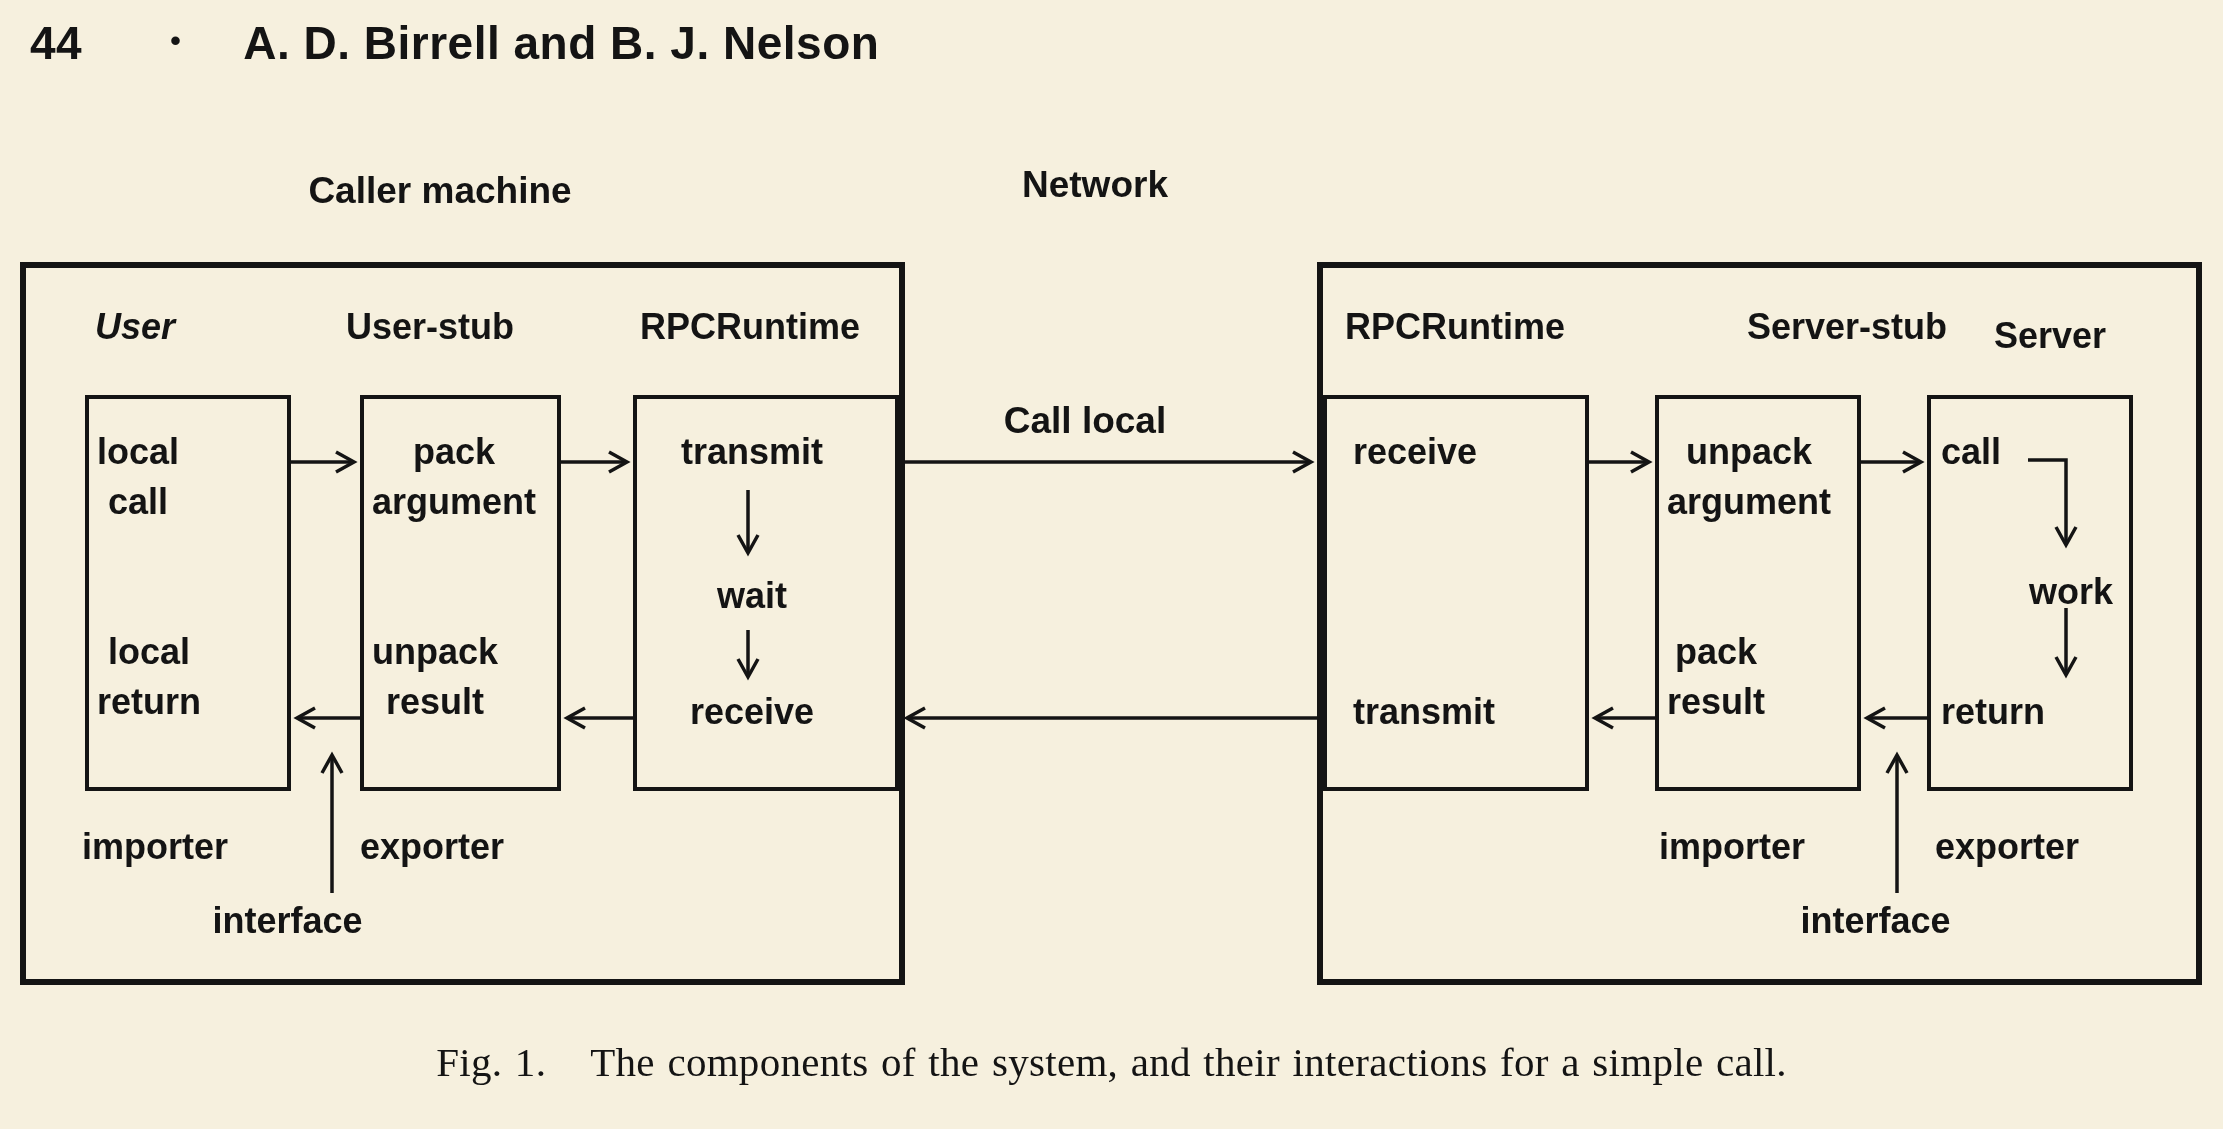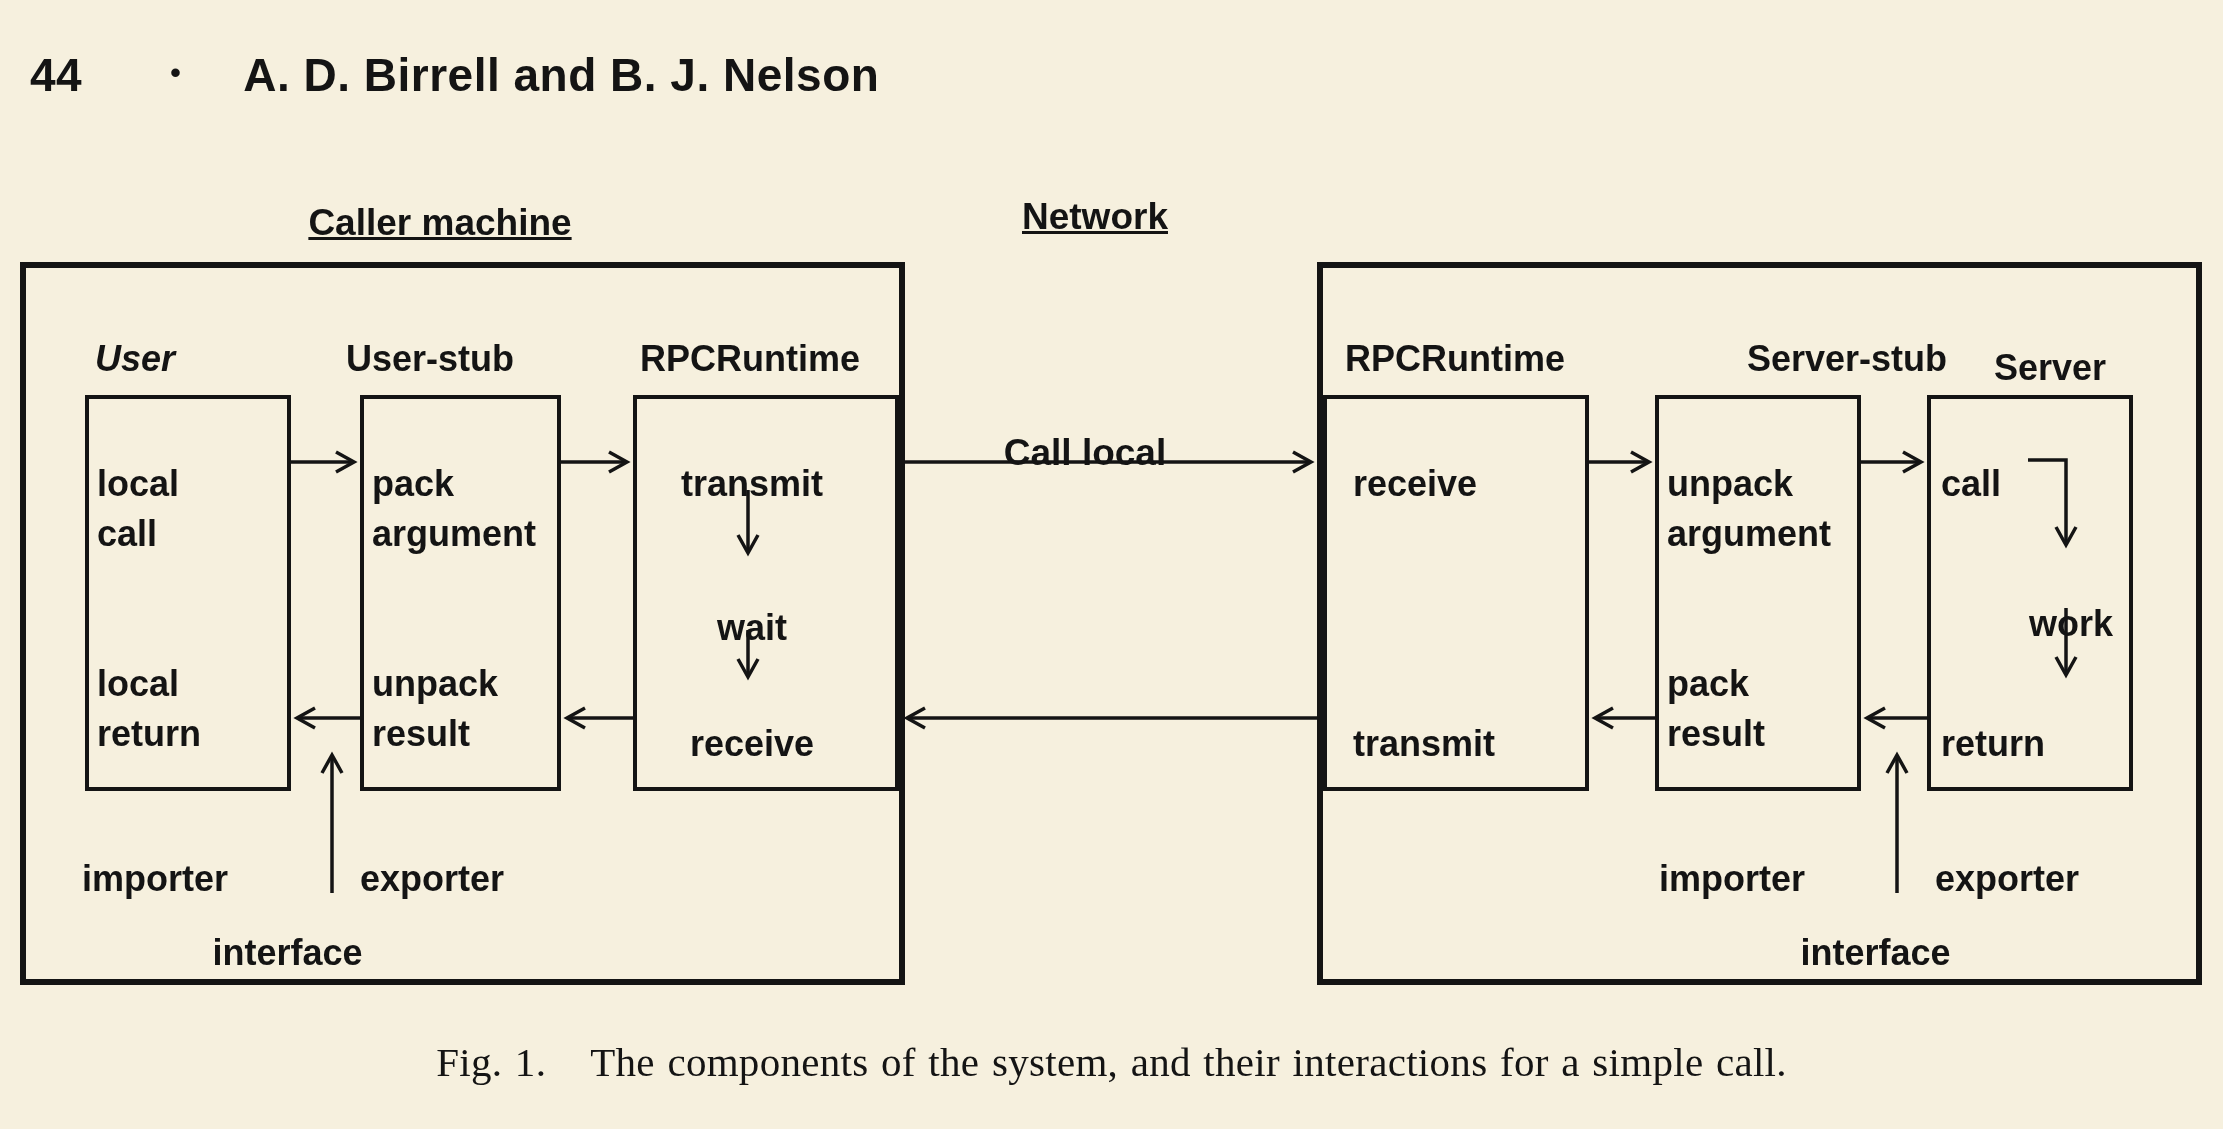--- a/index.html
+++ b/index.html
@@ -5,29 +5,29 @@
   html,body{margin:0;padding:0;}
   .page{
     position:relative;
     width:2223px;height:1129px;
     background:#f6f0de;
     font-family:"Liberation Sans", sans-serif;
     color:#141414;
     overflow:hidden;
   }
   .abs{position:absolute;}
-  .sans{font-family:"Liberation Sans", sans-serif;font-weight:600;color:#141414;margin-top:32px;}
+  .sans{font-family:"Liberation Sans", sans-serif;font-weight:600;color:#141414;}
   .ctr{text-align:center;}
   .header{font-size:46px;letter-spacing:0.5px;white-space:nowrap;}
   .header .bullet{font-size:30px;vertical-align:8px;}
-  .region-label{font-size:37px;text-decoration:underline;}
+  .region-label{font-size:37px;}
   .col-title{font-size:36px;}
   .machine-box{border:6px solid #141414;box-sizing:border-box;background:transparent;}
   .inner-box{border:4px solid #141414;box-sizing:border-box;background:transparent;}
-  .box-text{font-size:36px;line-height:50px;}
+  .box-text{font-size:36px;line-height:50px;text-align:center;}
   .packet-label{font-size:37px;}
   .footer-label{font-size:36px;}
   .caption{
     font-family:"Liberation Serif", serif;
     font-size:41px;font-weight:500;
     letter-spacing:0.3px;word-spacing:2px;
     white-space:nowrap;
   }
   .caption .fig-text{margin-left:44px;}
   svg.overlay{position:absolute;left:0;top:0;width:2223px;height:1129px;pointer-events:none;}

